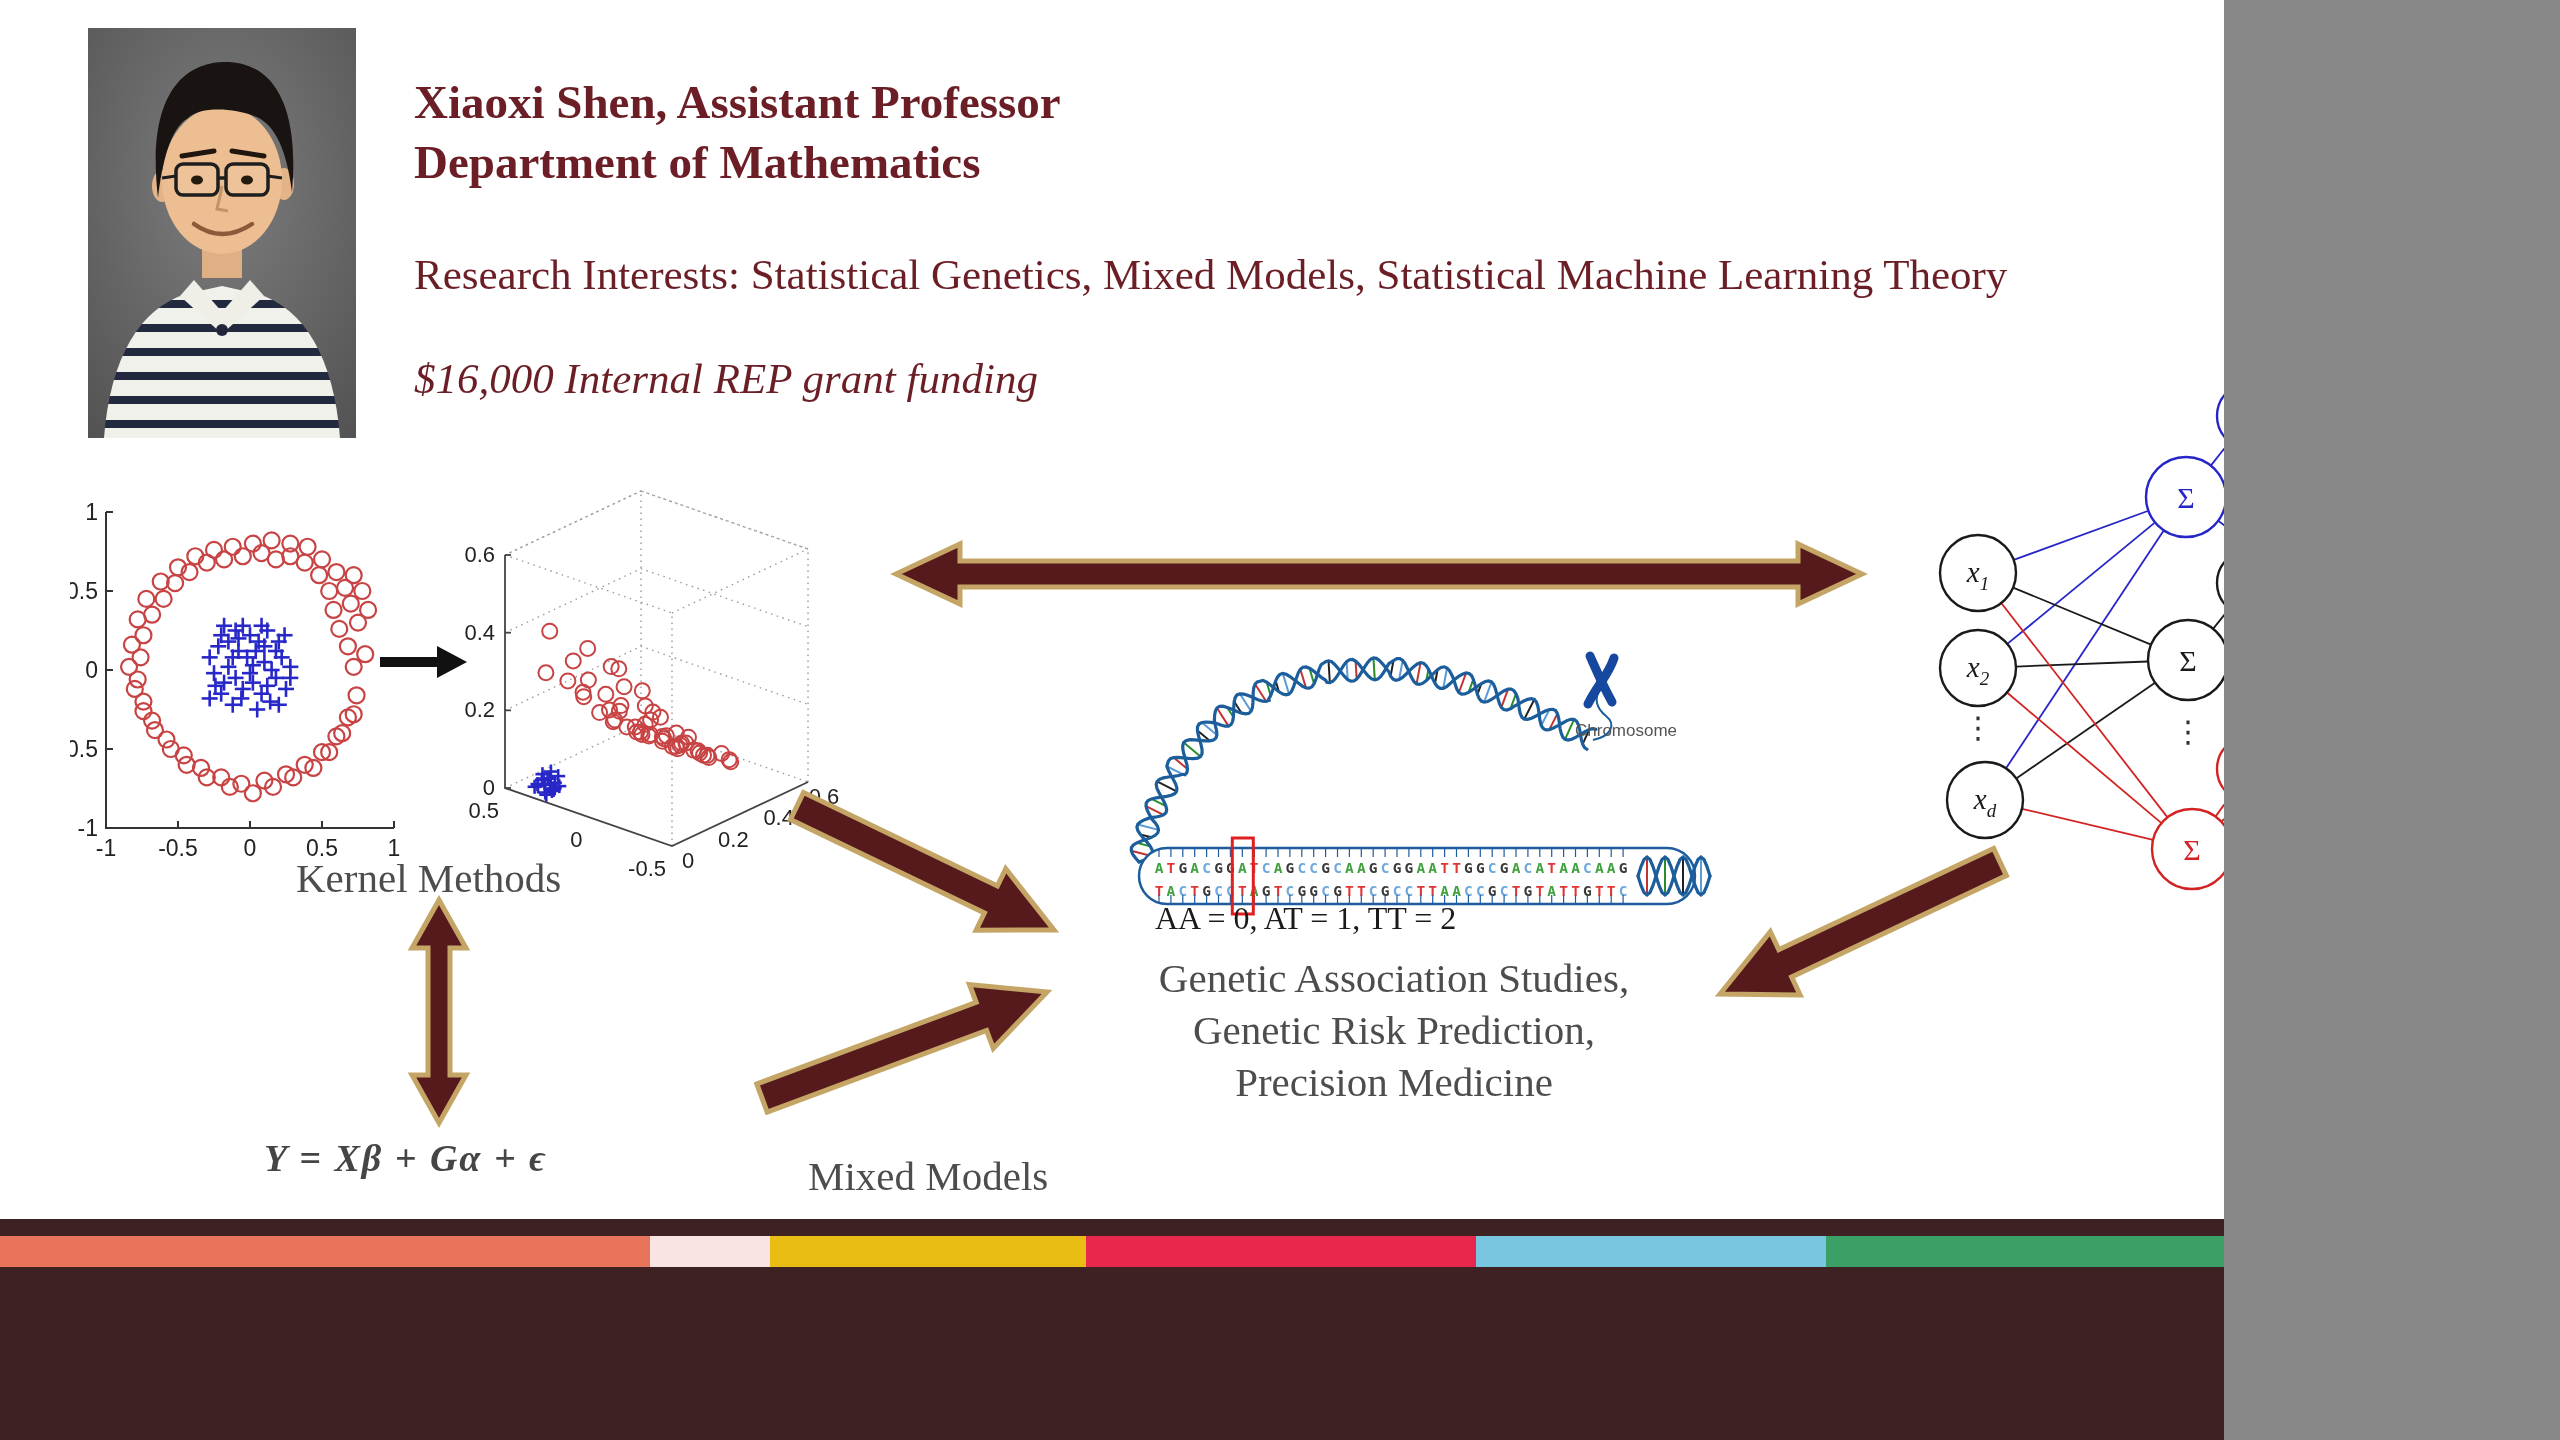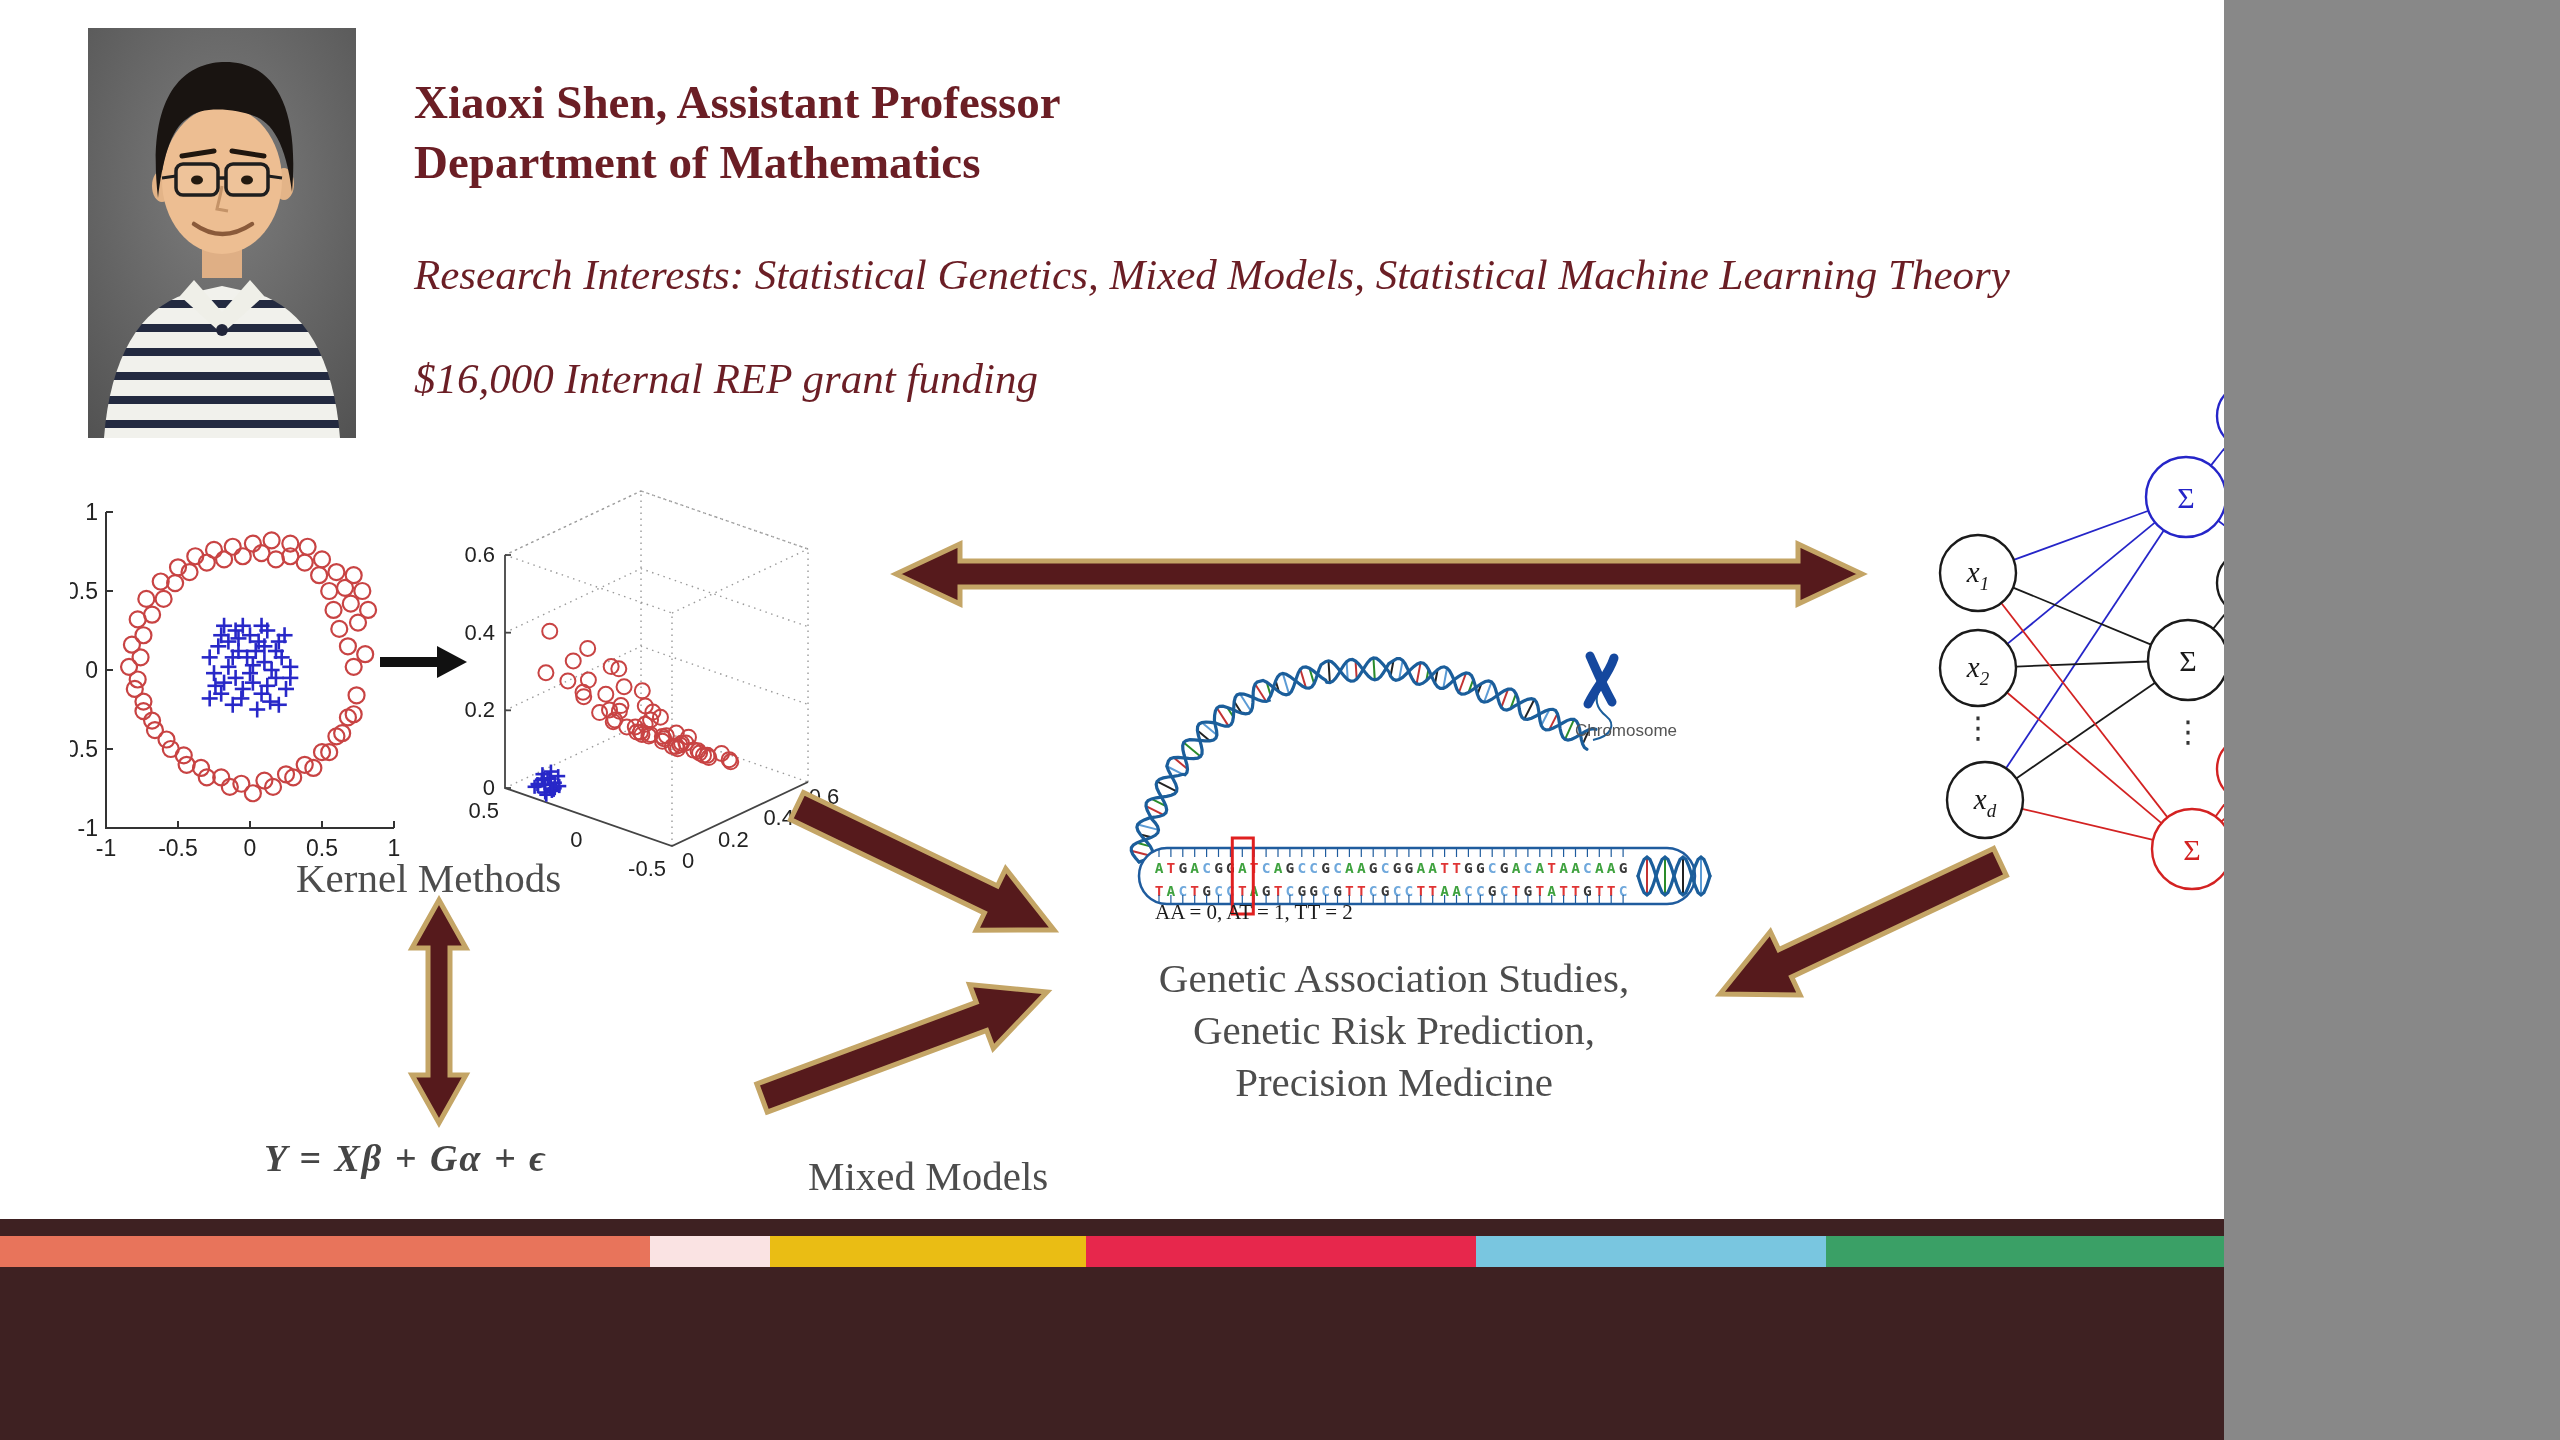--- a/index.html
+++ b/index.html
@@ -6,21 +6,21 @@
   #slide{position:relative;width:2224px;height:1440px;background:#ffffff;overflow:hidden;
          font-family:"Liberation Serif",serif;}
   .abs{position:absolute;}
   
   .title-line{font-weight:bold;color:#6B1E25;font-size:47px;line-height:60px;}
   .sub-line{color:#6B1E25;font-size:43px;}
   
   .cap{color:#4D4D4D;font-size:41px;}
   .cap-center{text-align:center;line-height:52px;}
   .equation{color:#454545;font-size:38px;font-weight:bold;font-style:italic;letter-spacing:2px;}
-  .coding{color:#1a1a1a;font-size:21px;}
+  .coding{color:#1a1a1a;font-size:32px;}
   
   #footer{position:absolute;left:0;top:1219px;width:2560px;height:221px;background:#3E2122;}
   #stripe-bar{position:absolute;left:0;top:17px;width:2560px;height:31px;display:flex;}
   #stripe-bar div{height:31px;}
   svg text{user-select:none;}
 </style>
 </head>
 <body>
 
 <div id="slide">
@@ -54,21 +54,21 @@
       <ellipse cx="109" cy="152" rx="6" ry="4.5" fill="#241a10"></ellipse>
       <ellipse cx="159" cy="152" rx="6" ry="4.5" fill="#241a10"></ellipse>
       <path d="M134,158 C132,170 130,176 129,181 L140,183" stroke="#C49368" stroke-width="3" fill="none"></path>
       <path d="M106,196 Q134,216 164,196" stroke="#8A5A3A" stroke-width="4.5" fill="none" stroke-linecap="round"></path>
       <circle cx="134" cy="302" r="6" fill="#20253a"></circle>
     </svg>
   </div>
 
   <div class="abs title-line" style="left:414px;top:72px;">Xiaoxi Shen, Assistant Professor</div>
   <div class="abs title-line" style="left:414px;top:132px;">Department of Mathematics</div>
-  <div class="abs sub-line" style="left:414px;top:250px;font-style:italic;">Research Interests: Statistical Genetics, Mixed Models, Statistical Machine Learning Theory</div>
+  <div class="abs sub-line" style="left:414px;top:250px;">Research Interests: Statistical Genetics, Mixed Models, Statistical Machine Learning Theory</div>
   <div class="abs sub-line" style="left:414px;top:354px;font-style:italic;">$16,000 Internal REP grant funding</div>
 
   <div class="abs" style="left:70px;top:492px;">
     <svg id="fig2d" width="360" height="392">
         <path d="M36,20 L36,336 L324,336" stroke="#333" stroke-width="2" fill="none"></path>
         <line x1="36" y1="20" x2="43" y2="20" stroke="#333" stroke-width="2"></line>
         <text x="28" y="28" font-size="23" fill="#222" text-anchor="end" font-family="&quot;Liberation Sans&quot;,sans-serif">1</text>
         <line x1="36" y1="99" x2="43" y2="99" stroke="#333" stroke-width="2"></line>
         <text x="28" y="107" font-size="23" fill="#222" text-anchor="end" font-family="&quot;Liberation Sans&quot;,sans-serif">0.5</text>
         <line x1="36" y1="178" x2="43" y2="178" stroke="#333" stroke-width="2"></line>

